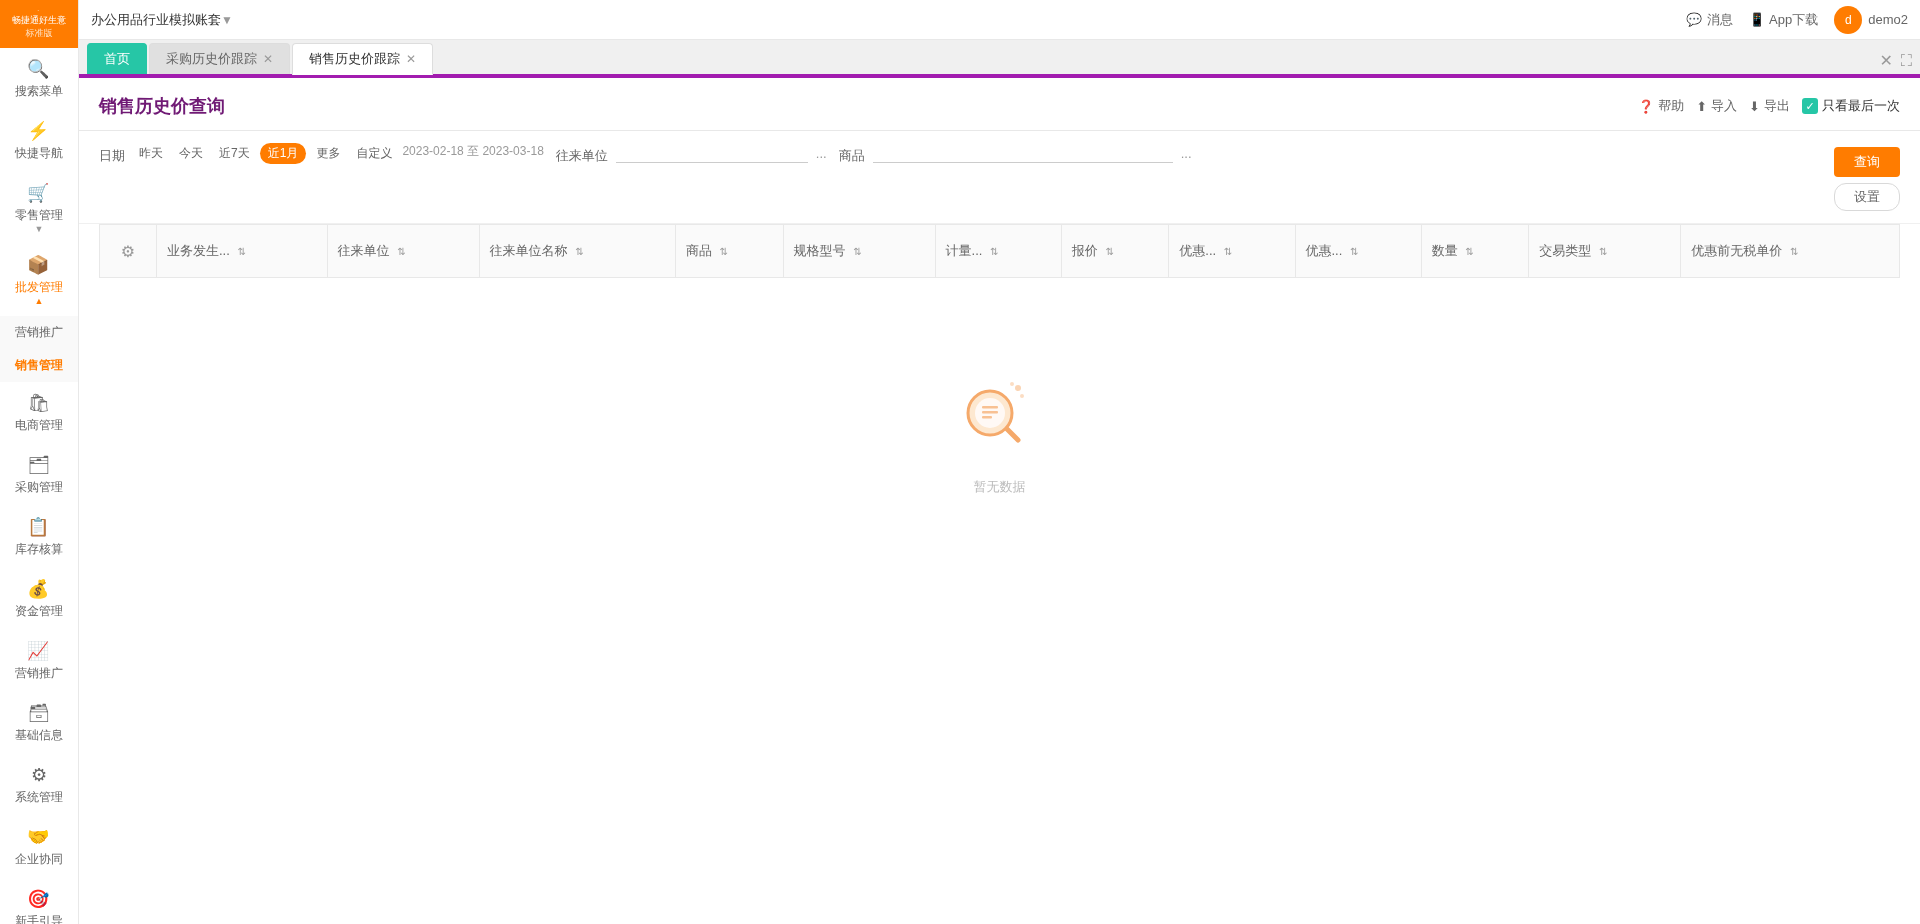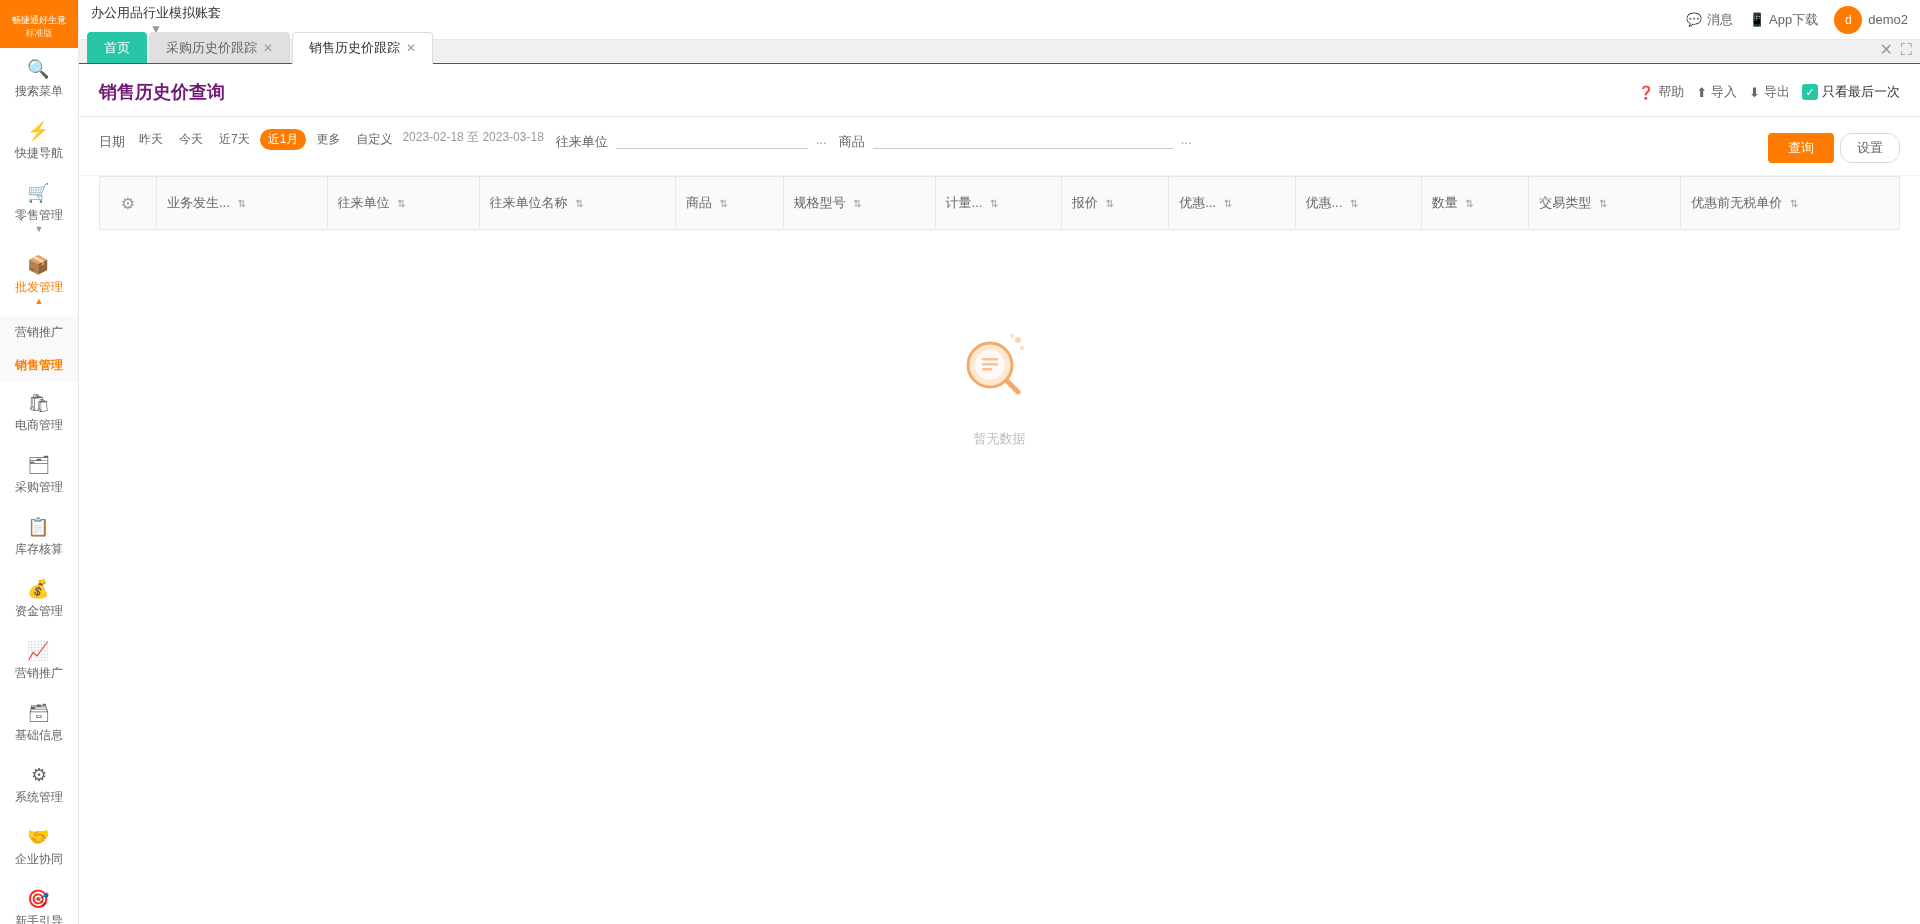--- a/index.html
+++ b/index.html
@@ -14,29 +14,29 @@
     .sidebar-item-icon { font-size: 18px; margin-bottom: 3px; }
     .sidebar-sub { width: 100%; background: #f9f9f9; }
     .sidebar-sub-item { width: 100%; display: flex; flex-direction: column; align-items: center; padding: 8px 0; cursor: pointer; color: #666; font-size: 12px; justify-content: center; }
     .sidebar-sub-item.active { color: #ff7c00; }
 
     
     .main { flex: 1; display: flex; flex-direction: column; height: 924px; overflow: hidden; }
 
     
     .topbar { height: 40px; background: #fff; border-bottom: 1px solid #e8e8e8; display: flex; align-items: center; padding: 0 12px; justify-content: space-between; }
-    .topbar-left { display: flex; align-items: center; gap: 0; flex-direction: column; }
+    .topbar-left { display: flex; align-items: center; gap: 0; }
     .topbar-title { font-size: 13px; color: #333; }
     .topbar-dropdown { color: #999; font-size: 12px; cursor: pointer; }
     .topbar-right { display: flex; align-items: center; gap: 16px; }
     .topbar-action { display: flex; align-items: center; gap: 4px; color: #666; font-size: 13px; cursor: pointer; }
     .user-avatar { width: 28px; height: 28px; border-radius: 50%; background: #ff7c00; display: flex; align-items: center; justify-content: center; color: #fff; font-size: 12px; }
 
     
-    .tabs { height: 24px; background: #f0f0f0; display: flex; align-items: flex-end; padding: 0 8px; border-bottom: 1px solid #a21caf; }
+    .tabs { height: 38px; background: #f0f0f0; display: flex; align-items: flex-end; padding: 0 8px; border-bottom: 4px solid #a21caf; }
     .tab { display: flex; align-items: center; gap: 6px; padding: 6px 16px; font-size: 13px; cursor: pointer; border-radius: 4px 4px 0 0; background: #e0e0e0; color: #666; margin-right: 2px; border: 1px solid #ddd; border-bottom: none; }
     .tab.active { background: #fff; color: #333; border-bottom: 1px solid #fff; margin-bottom: -1px; }
     .tab-close { color: #999; font-size: 12px; cursor: pointer; display: flex; align-items: center; }
     .tab-home { background: #26c6a6; color: #fff; border-color: #26c6a6; }
 
     
     .page { flex: 1; background: #fff; overflow: auto; padding: 0; }
 
     
     .page-header { padding: 16px 20px 12px; border-bottom: 1px solid #e8e8e8; display: flex; align-items: center; justify-content: space-between; }
@@ -53,21 +53,21 @@
     .filter-date-group { display: flex; flex-direction: row; gap: 4px; }
     .date-tabs { display: flex; align-items: center; gap: 4px; }
     .date-tab { padding: 2px 6px; font-size: 12px; color: #666; cursor: pointer; border-radius: 3px; }
     .date-tab.active { background: #ff7c00; color: #fff; border-radius: 12px; padding: 2px 8px; }
     .date-range { font-size: 12px; color: #999; }
     .filter-input-group { display: flex; align-items: center; gap: 8px; }
     .filter-input { border: none; border-bottom: 1px solid #ccc; padding: 2px 8px; font-size: 13px; min-width: 200px; outline: none; background: transparent; }
     .filter-dots { color: #999; font-size: 13px; cursor: pointer; }
     .search-btn { background: #ff7c00; color: #fff; border: none; padding: 6px 20px; border-radius: 4px; font-size: 13px; cursor: pointer; }
     .setting-btn { background: #fff; color: #666; border: 1px solid #d9d9d9; padding: 4px 16px; border-radius: 12px; font-size: 13px; cursor: pointer; }
-    .filter-actions { display: flex; flex-direction: row; gap: 6px; margin-left: auto; align-self: flex-start; margin-top: 4px; }
+    .filter-actions { display: flex; flex-direction: column; gap: 6px; margin-left: auto; align-self: flex-start; margin-top: 4px; }
 
     
     .table-container { padding: 0 20px; }
     .data-table { width: 100%; border-collapse: collapse; font-size: 13px; }
     .data-table th { background: #fafafa; border: 1px solid #e8e8e8; padding: 8px 10px; text-align: left; font-weight: normal; color: #666; white-space: nowrap; }
     .data-table th .sort-icon { color: #999; font-size: 10px; margin-left: 4px; }
     .table-settings { width: 40px; }
 
     
     .empty-state { display: flex; flex-direction: column; align-items: center; justify-content: center; padding: 80px 0; }

